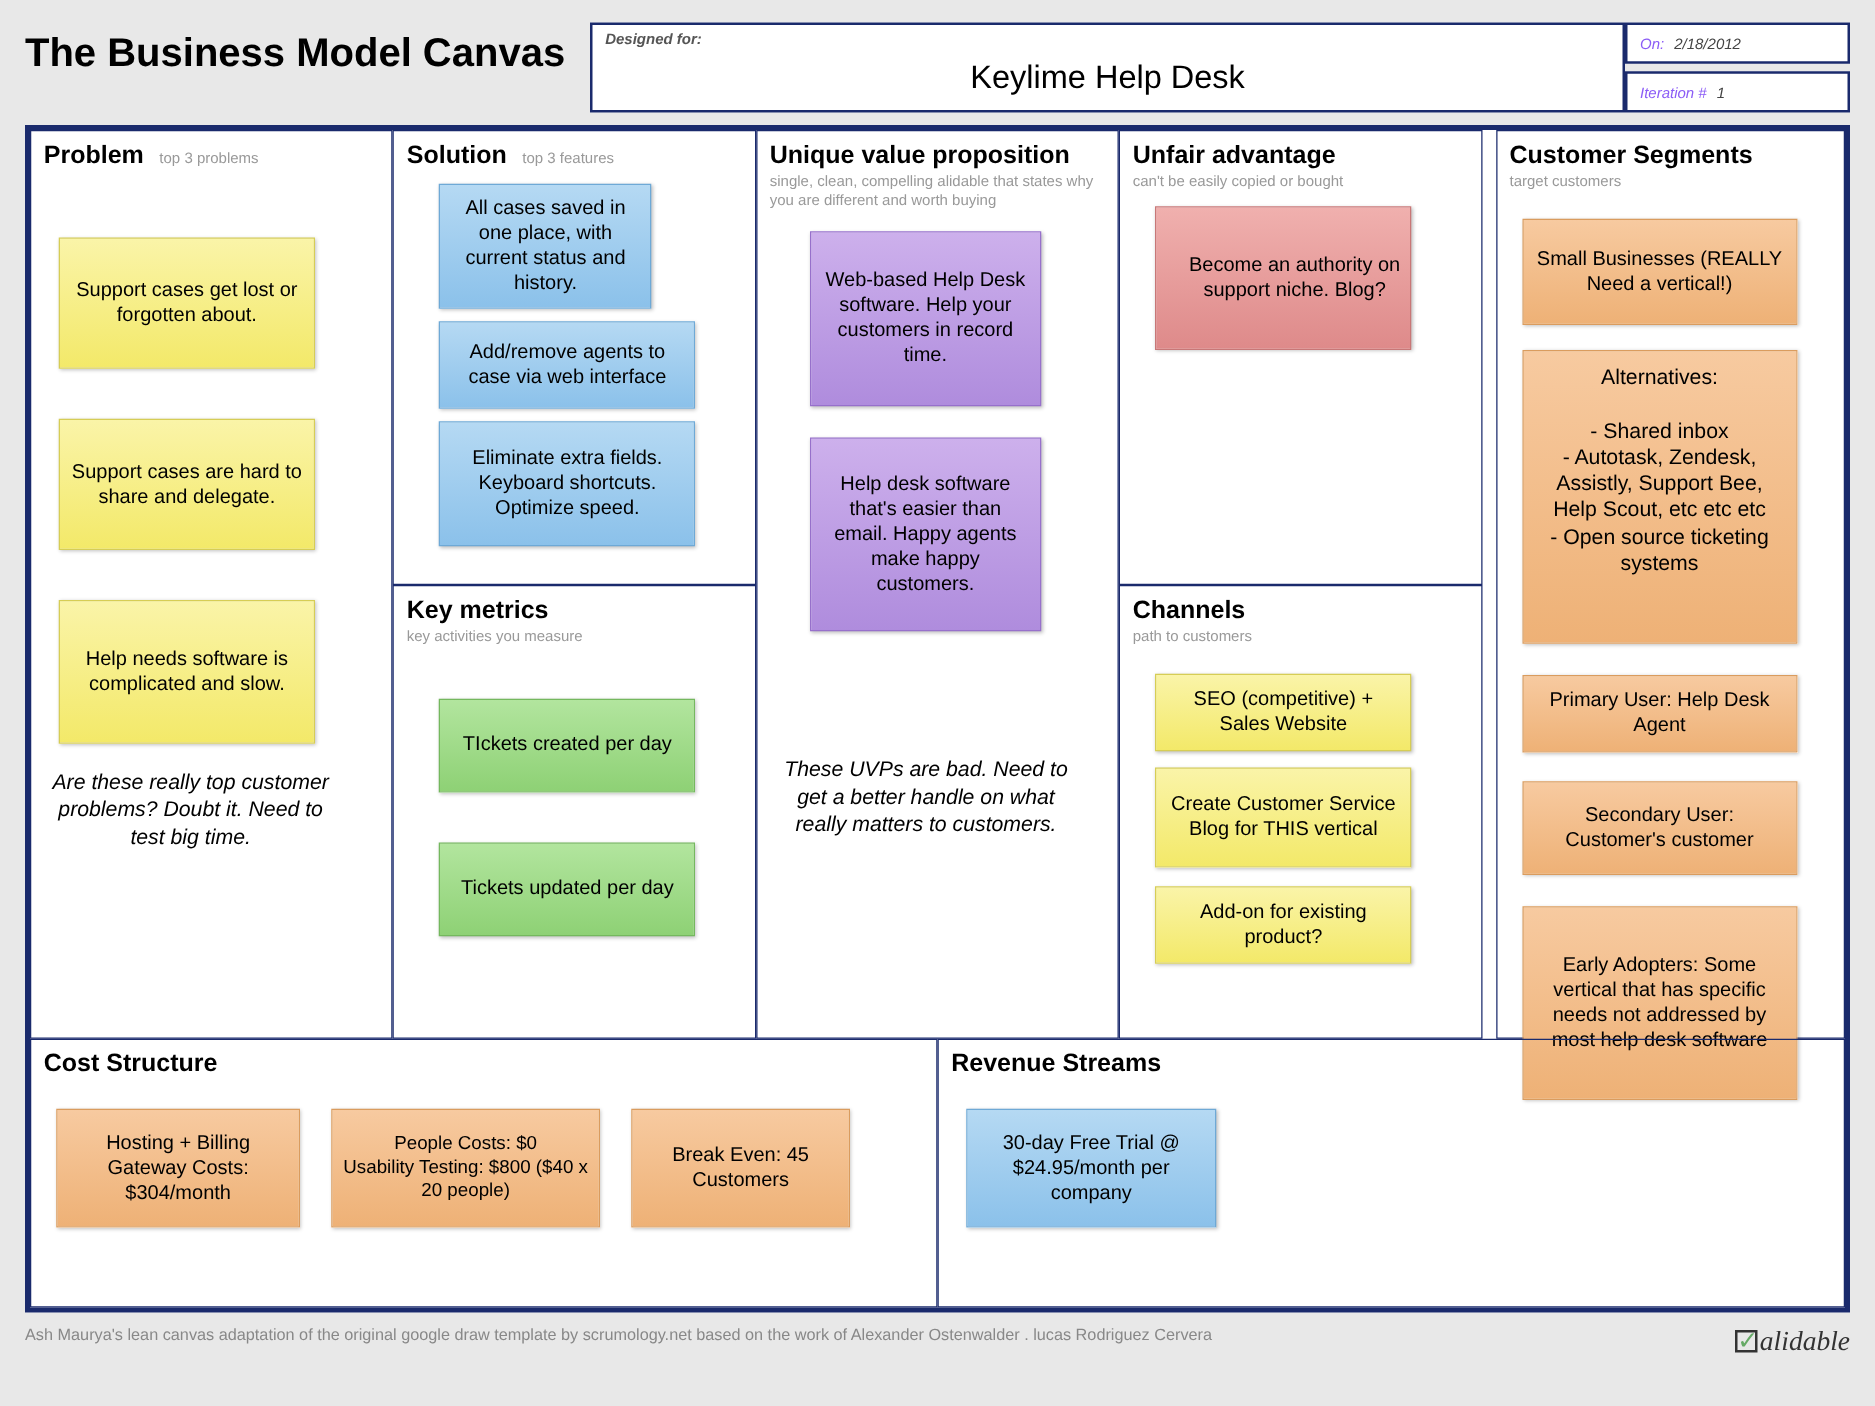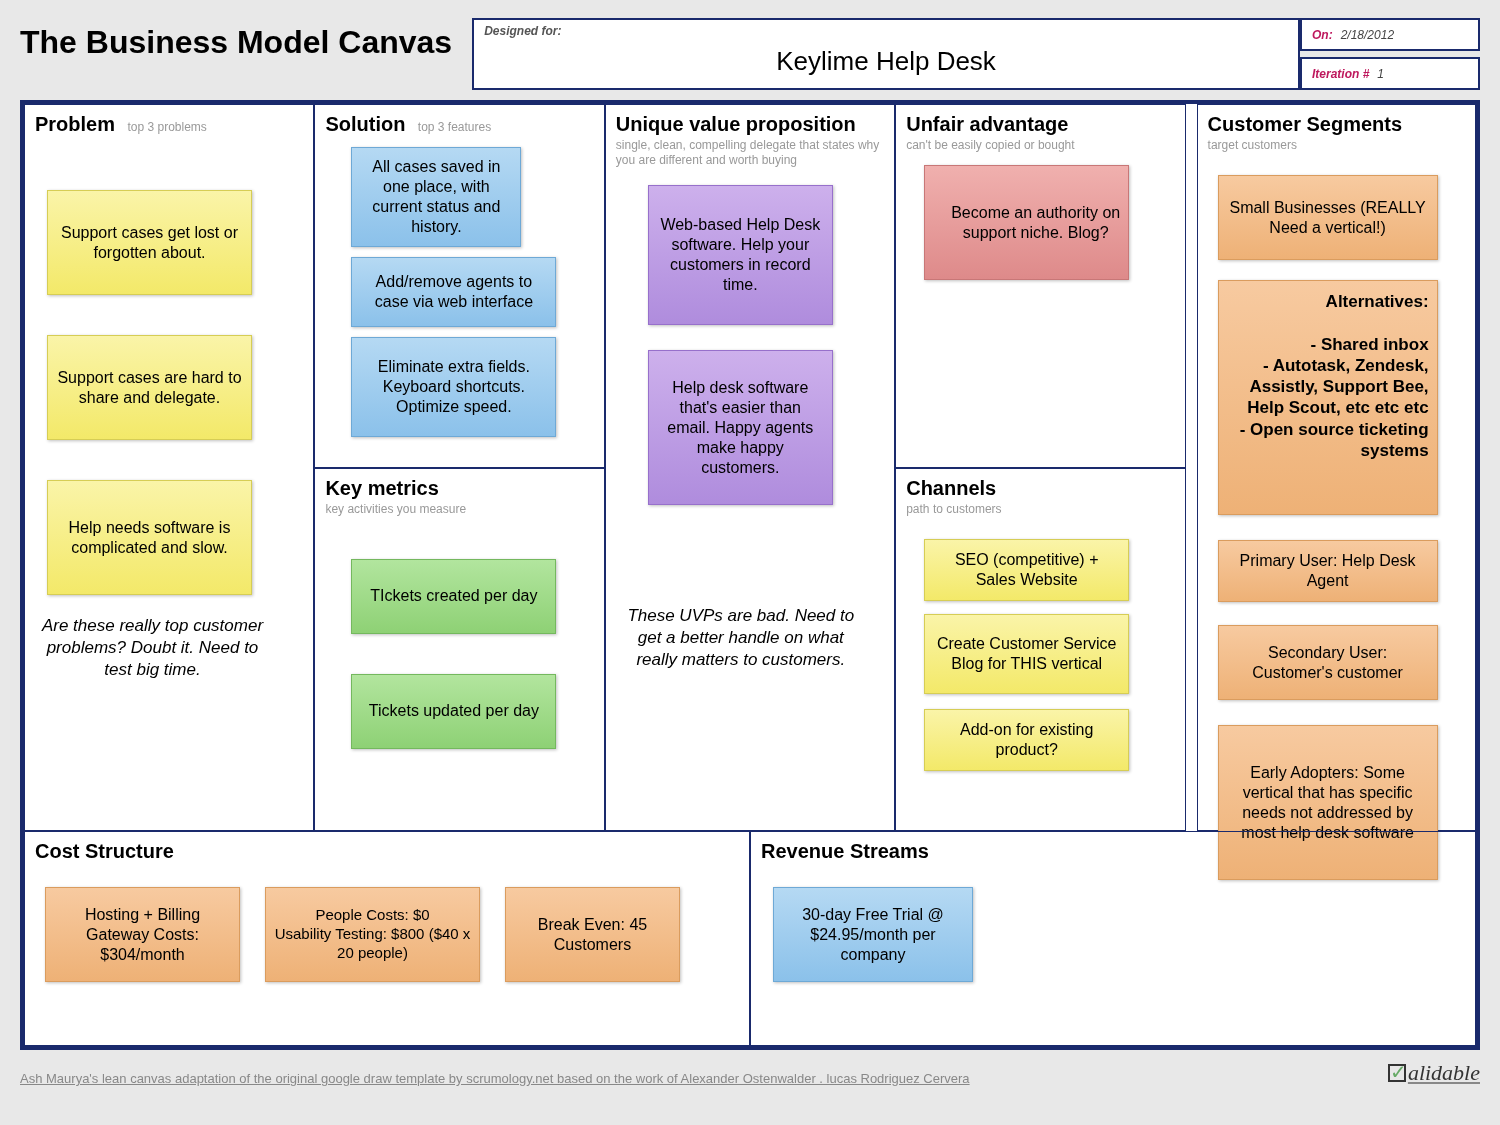--- a/index.html
+++ b/index.html
@@ -56,21 +56,21 @@
     border: 2px solid #1a2a6c;
     background: #fff;
     height: 33px;
     font-size: 12px;
     font-style: italic;
     color: #444;
     padding: 6px 10px;
     display:flex;
     align-items:center;
   }
-  .side-box .slbl { font-weight:bold; color:#be185d; margin-right:8px;}
+  .side-box .slbl { font-weight:normal; color:#8b5cf6; margin-right:8px;}
   .canvas {
     border: 4px solid #1a2a6c;
     background: #fff;
     height: 950px;
     display: grid;
     grid-template-columns: repeat(10, 1fr);
     grid-template-rows: 1fr 1fr 215px;
     position:relative;
   }
   .cell {
@@ -111,21 +111,21 @@
     position: absolute;
     font-size: 16px;
     text-align: center;
     line-height: 1.25;
     padding: 10px 8px;
     display:flex;
     align-items:center;
     justify-content:center;
     box-shadow: 1px 1px 3px rgba(0,0,0,0.25);
   }
-  .note.left { text-align:right; justify-content:flex-start; align-items:flex-start;font-weight:bold;}
+  .note.left { text-align:center; justify-content:flex-start; align-items:flex-start;}
   .yellow { background:#f7f19a; background:linear-gradient(#faf4a8,#f3e969); border:1px solid #d6cd55;}
   .blue   { background:#a6d0f0; background:linear-gradient(#b5d9f3,#8bc1ea); border:1px solid #6ea9d6;}
   .green  { background:#a3dd8e; background:linear-gradient(#b2e59e,#8ed175); border:1px solid #74b85e;}
   .purple { background:#c2a2e5; background:linear-gradient(#cdb0ec,#af8cdd); border:1px solid #9770cb;}
   .pink   { background:#e9a3a3; background:linear-gradient(#f0b0ae,#de8a8a); border:1px solid #c87777;padding-left:26px;}
   .orange { background:#f3c090; background:linear-gradient(#f7caa0,#eeb176); border:1px solid #da9c5e;}
 
   .comment {
     position:absolute;
     font-style: italic;
@@ -133,22 +133,21 @@
     text-align:center;
     line-height:1.3;
     color:#000;
   }
   .footer {
     font-size: 13px;
     color: #888;
     margin-top: 10px;
     display:flex;
     justify-content:space-between;
-    align-items:flex-end;
-    text-decoration:underline;
+    align-items:flex-start;
   }
   .logo {
     font-family: cursive;
     font-style: italic;
     font-size: 22px;
     color:#333;
     display:flex;
     align-items:center;
   }
   .logo .check {
@@ -212,21 +211,21 @@
   <div class="cell metrics">
     <h2>Key metrics</h2>
     <span class="subblock">key activities you measure</span>
 
     <div class="note green" style="top:90px;left:36px;width:205px;height:75px">TIckets created per day</div>
     <div class="note green" style="top:205px;left:36px;width:205px;height:75px">Tickets updated per day</div>
   </div>
 
   <div class="cell uvp">
     <h2>Unique value proposition</h2>
-    <span class="subblock">single, clean, compelling delegate that states why you are different and worth buying</span>
+    <span class="subblock">single, clean, compelling alidable that states why you are different and worth buying</span>
 
     <div class="note purple" style="top:80px;left:42px;width:185px;height:140px">Web-based Help Desk software. Help your customers in record time.</div>
     <div class="note purple" style="top:245px;left:42px;width:185px;height:155px">Help desk software that's easier than email. Happy agents make happy customers.</div>
     <div class="comment" style="top:500px;left:20px;width:230px">These UVPs are bad. Need to get a better handle on what really matters to customers.</div>
   </div>
 
   <div class="cell advantage">
     <h2>Unfair advantage</h2>
     <span class="subblock">can't be easily copied or bought</span>
 

